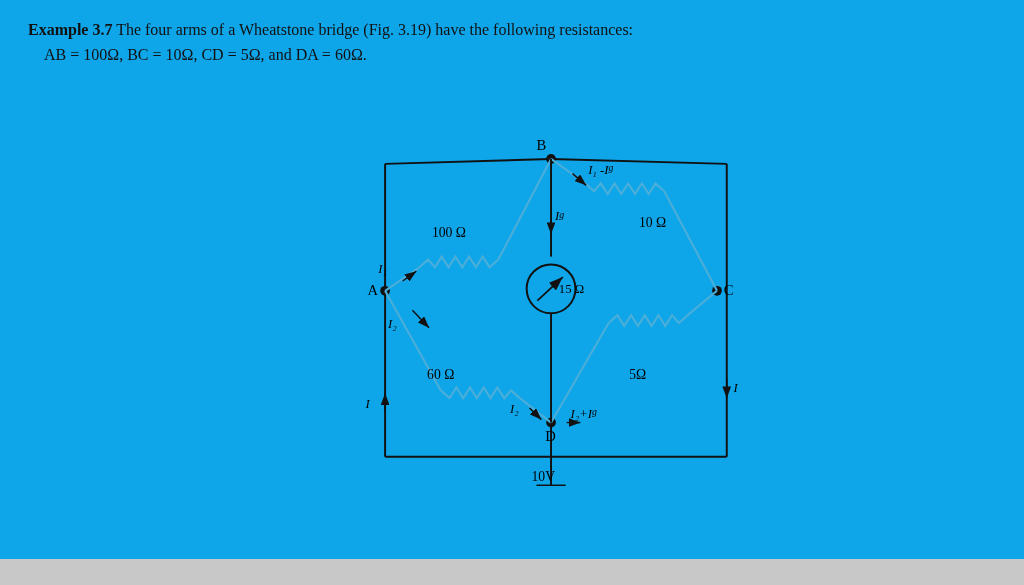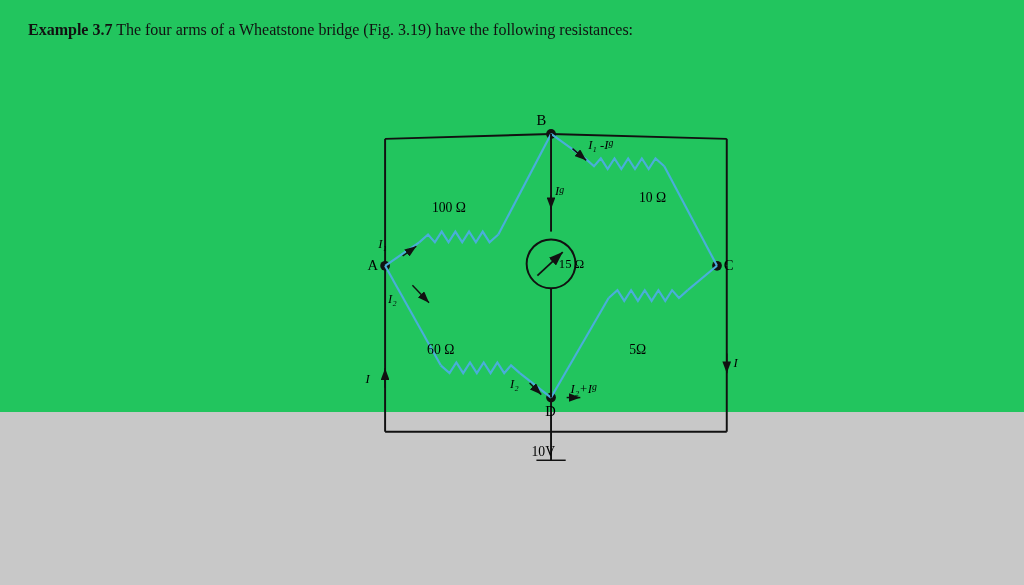--- a/index.html
+++ b/index.html
@@ -8,22 +8,22 @@
       height: 585px;
       background: #c8c8c8;
       font-family: 'Times New Roman', Times, serif;
       font-size: 16px;
       color: #111;
       overflow: hidden;
       position: relative;
     }
     .page {
       width: 1024px;
-      height: 412px;
-      background: #22c55e;
+      height: 559px;
+      background: #0ea5e9;
       padding: 18px 28px 10px 28px;
       position: relative;
     }
     .text-block {
       margin-bottom: 8px;
     }
     .text-block p {
       line-height: 1.55;
     }
     .bold-label {
@@ -43,20 +43,23 @@
     }
     
   </style>
 </head>
 <body>
 
 <div class="page">
   <div class="text-block">
     <p>
       <span class="bold-label">Example 3.7</span><span> The four arms of a Wheatstone bridge (Fig. 3.19) have the following resistances:</span>
+    </p>
+    <p>
+      &nbsp;&nbsp;&nbsp;&nbsp;<span>AB = 100Ω, BC = 10Ω, CD = 5Ω, and DA = 60Ω.</span>
     </p>
   </div>
 
   <div class="diagram-area">
     <svg viewBox="0 0 540 420" xmlns="http://www.w3.org/2000/svg">
 
       <defs>
         <marker id="arrowhead" markerWidth="8" markerHeight="6" refX="8" refY="3" orient="auto">
           <polygon points="0 0, 8 3, 0 6" fill="#111"></polygon>
         </marker>

